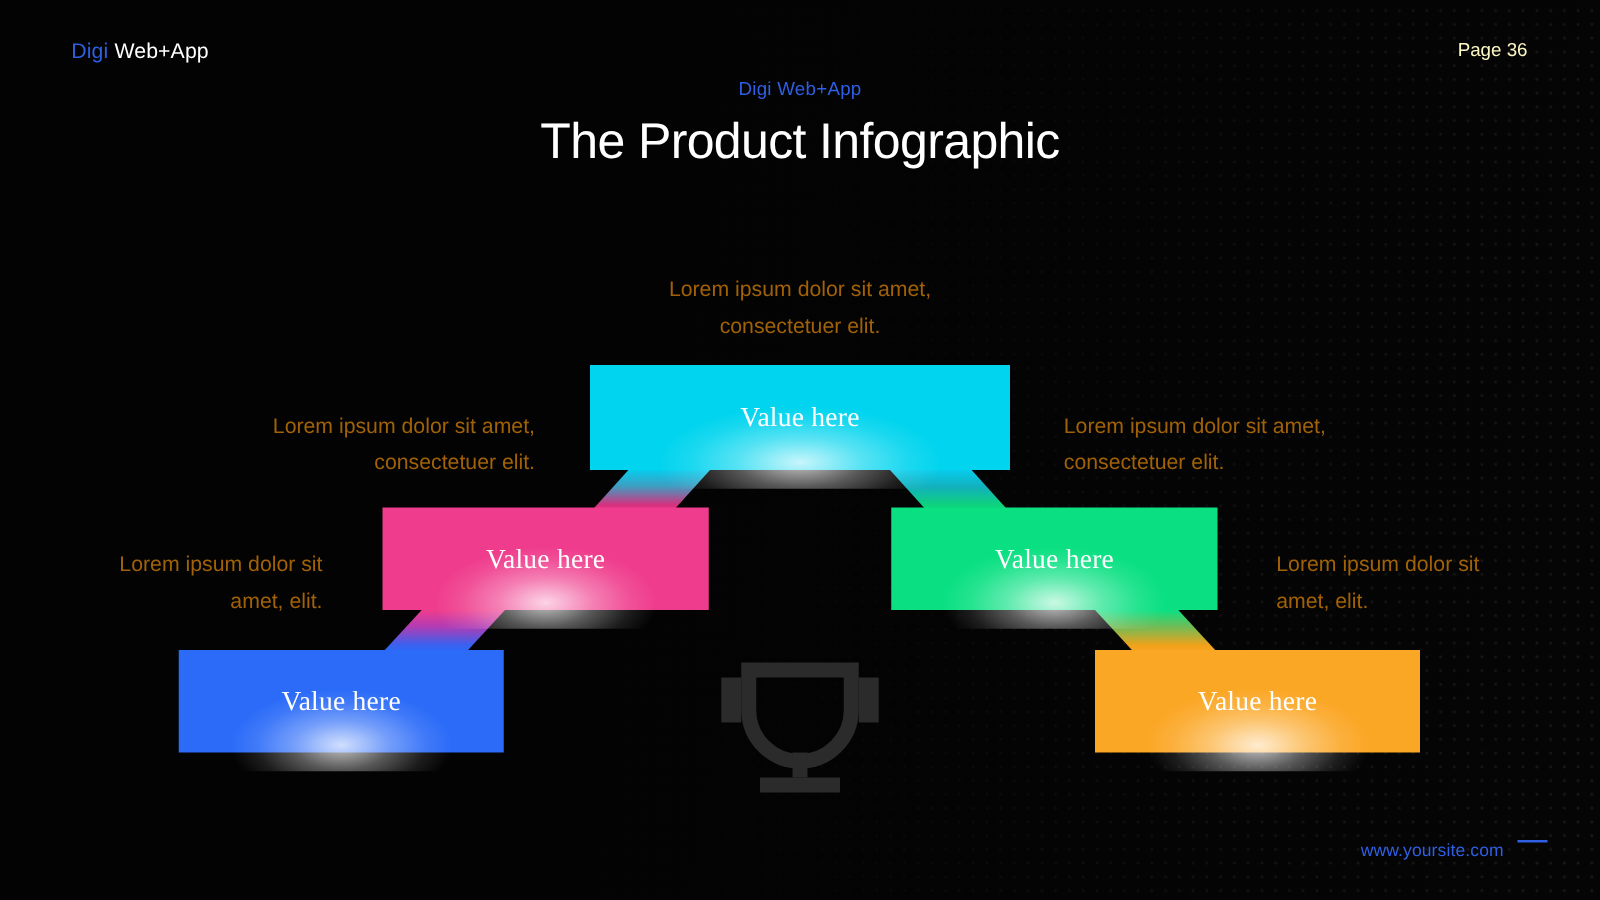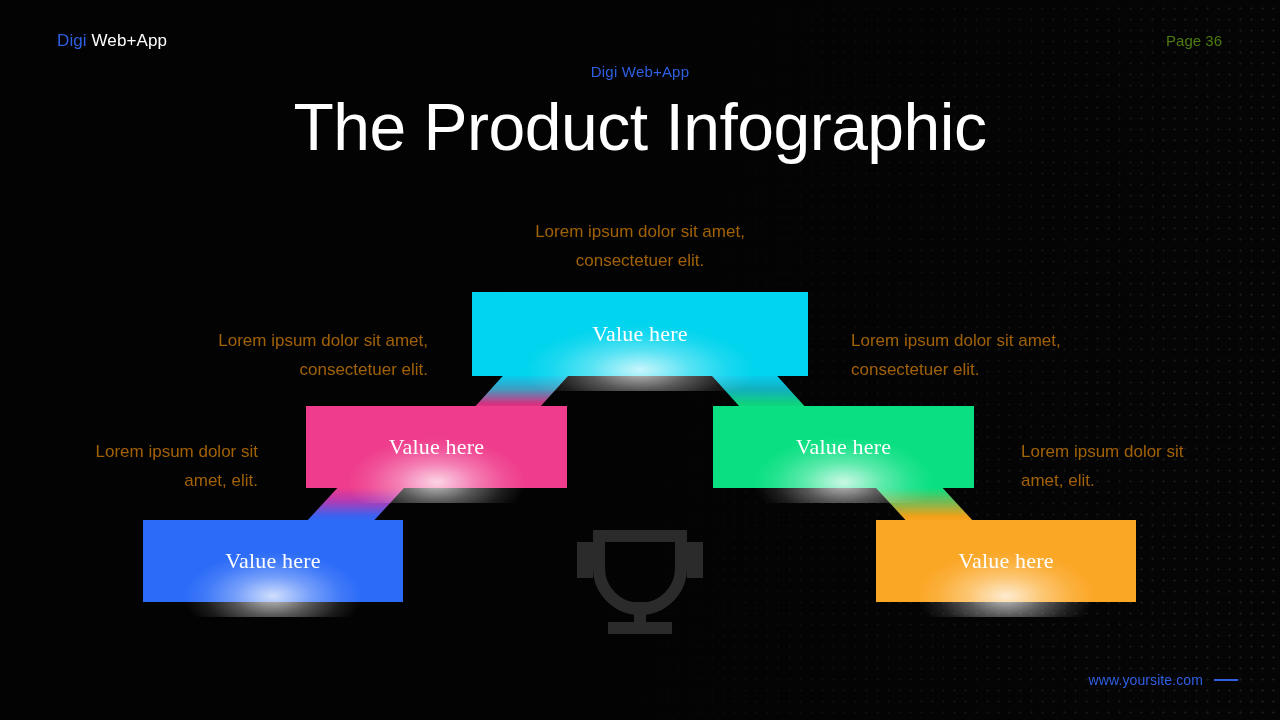--- a/index.html
+++ b/index.html
@@ -46,42 +46,42 @@
     color: #ffffff;
     white-space: nowrap;
   }
   #brand-logo .accent { color: #2d5fe0; }
 
   #page-number {
     position: absolute;
     right: 58px;
     top: 32px;
     font-size: 15px;
-    color: #4d7c0f;
+    color: #fef9c3;
     white-space: nowrap;
   }
 
   #eyebrow {
     position: absolute;
     left: 0;
     right: 0;
     top: 63px;
     text-align: center;
     font-size: 15px;
     color: #2f5fe3;
     letter-spacing: 0.2px;
   }
 
   #page-title {
     position: absolute;
     left: 0;
     right: 0;
     top: 90px;
     text-align: center;
-    font-size: 66px;
+    font-size: 40px;
     font-weight: 400;
     color: #ffffff;
     letter-spacing: -0.5px;
     line-height: 1.15;
   }
 
   
   .caption {
     position: absolute;
     font-size: 17px;
@@ -171,21 +171,20 @@
     background: linear-gradient(180deg, #0ae082 0%, #72bb56 40%, #f2a119 84%, #fba726 100%);
     clip-path: polygon(0 0, 68% 0, 100% 100%, 32% 100%);
   }
 
   
   #footer {
     position: absolute;
     right: 42px;
     bottom: 32px;
     display: flex;
-    align-items: center;
     gap: 11px;
   }
   #footer-url {
     font-size: 14px;
     color: #2f5fe3;
     letter-spacing: 0.1px;
     white-space: nowrap;
   }
   #footer-rule {
     width: 24px;

